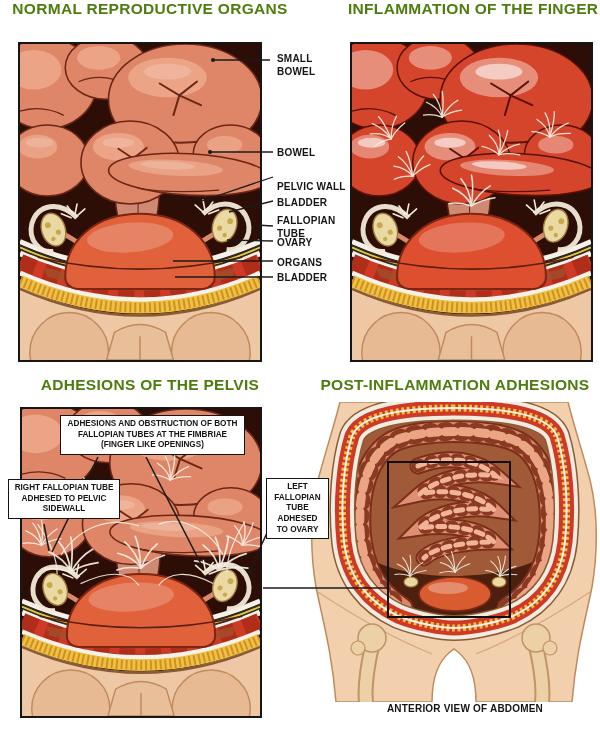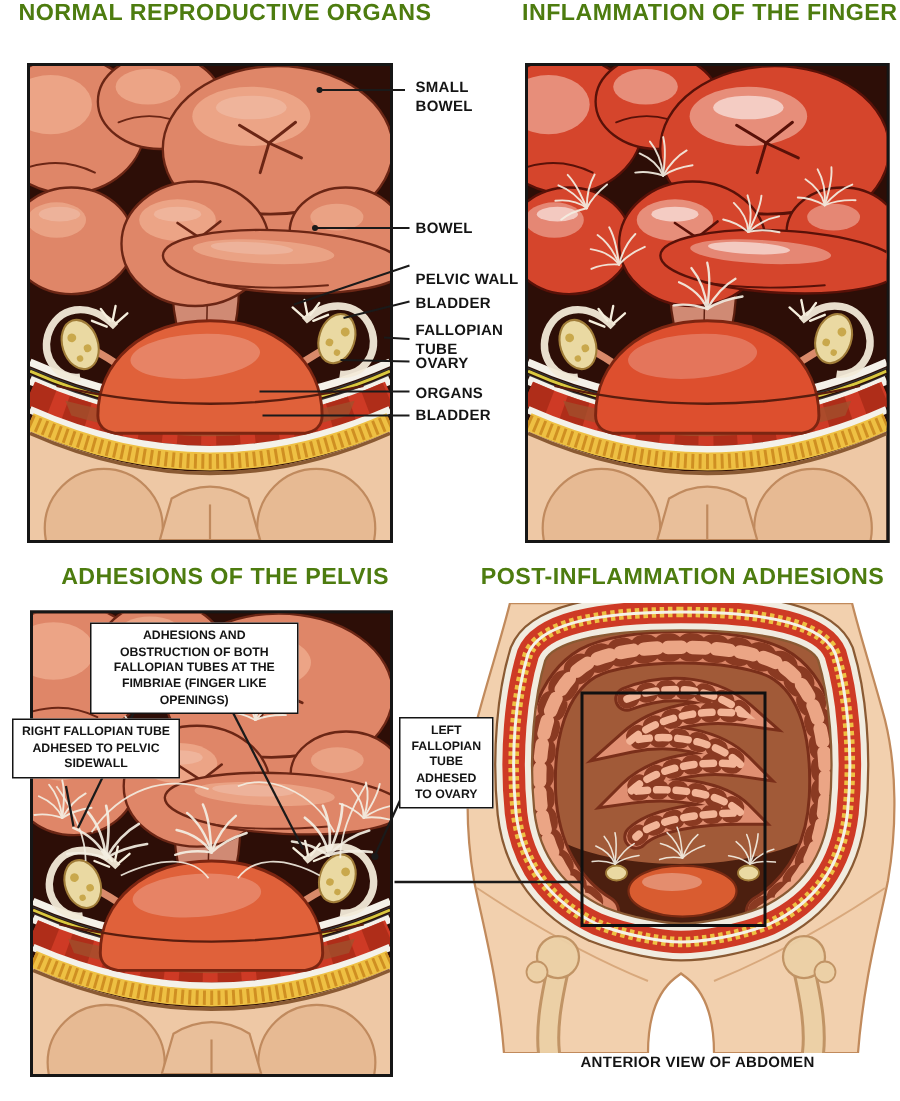--- a/index.html
+++ b/index.html
@@ -214,21 +214,21 @@
         <path d="M206,152 C190,122 160,112 140,120"></path>
         <path d="M60,182 C90,168 110,170 120,184"></path>
         <path d="M196,182 C170,168 150,170 140,184"></path>
         <path d="M16,120 C30,140 36,158 36,172"></path>
         <path d="M228,118 C216,138 210,156 210,170"></path>
       </g>
     </g>
   </svg>
 </div>
 
-<div class="callout" style="left:60px;top:415px;width:139px;">ADHESIONS AND OBSTRUCTION OF BOTH FALLOPIAN TUBES AT THE FIMBRIAE (FINGER LIKE OPENINGS)</div>
+<div class="callout" style="left:60px;top:415px;width:185px;">ADHESIONS AND OBSTRUCTION OF BOTH FALLOPIAN TUBES AT THE FIMBRIAE (FINGER LIKE OPENINGS)</div>
 <div class="callout" style="left:8px;top:479px;width:112px;">RIGHT FALLOPIAN TUBE ADHESED TO PELVIC SIDEWALL</div>
 <div class="callout" style="left:266px;top:478px;width:63px;">LEFT FALLOPIAN TUBE ADHESED TO OVARY</div>
 
 <svg style="position:absolute;left:308px;top:402px;" width="292" height="300" viewBox="0 0 292 300">
   <defs>
     <clipPath id="winClip">
       <path d="M146,6 C90,6 52,14 44,34 C36,60 32,100 36,140 C40,175 60,200 90,214 C110,222 135,226 146,226 C160,226 185,222 205,214 C235,200 253,175 257,140 C261,100 257,60 249,34 C241,14 203,6 146,6 Z"></path>
     </clipPath>
   </defs>
 

